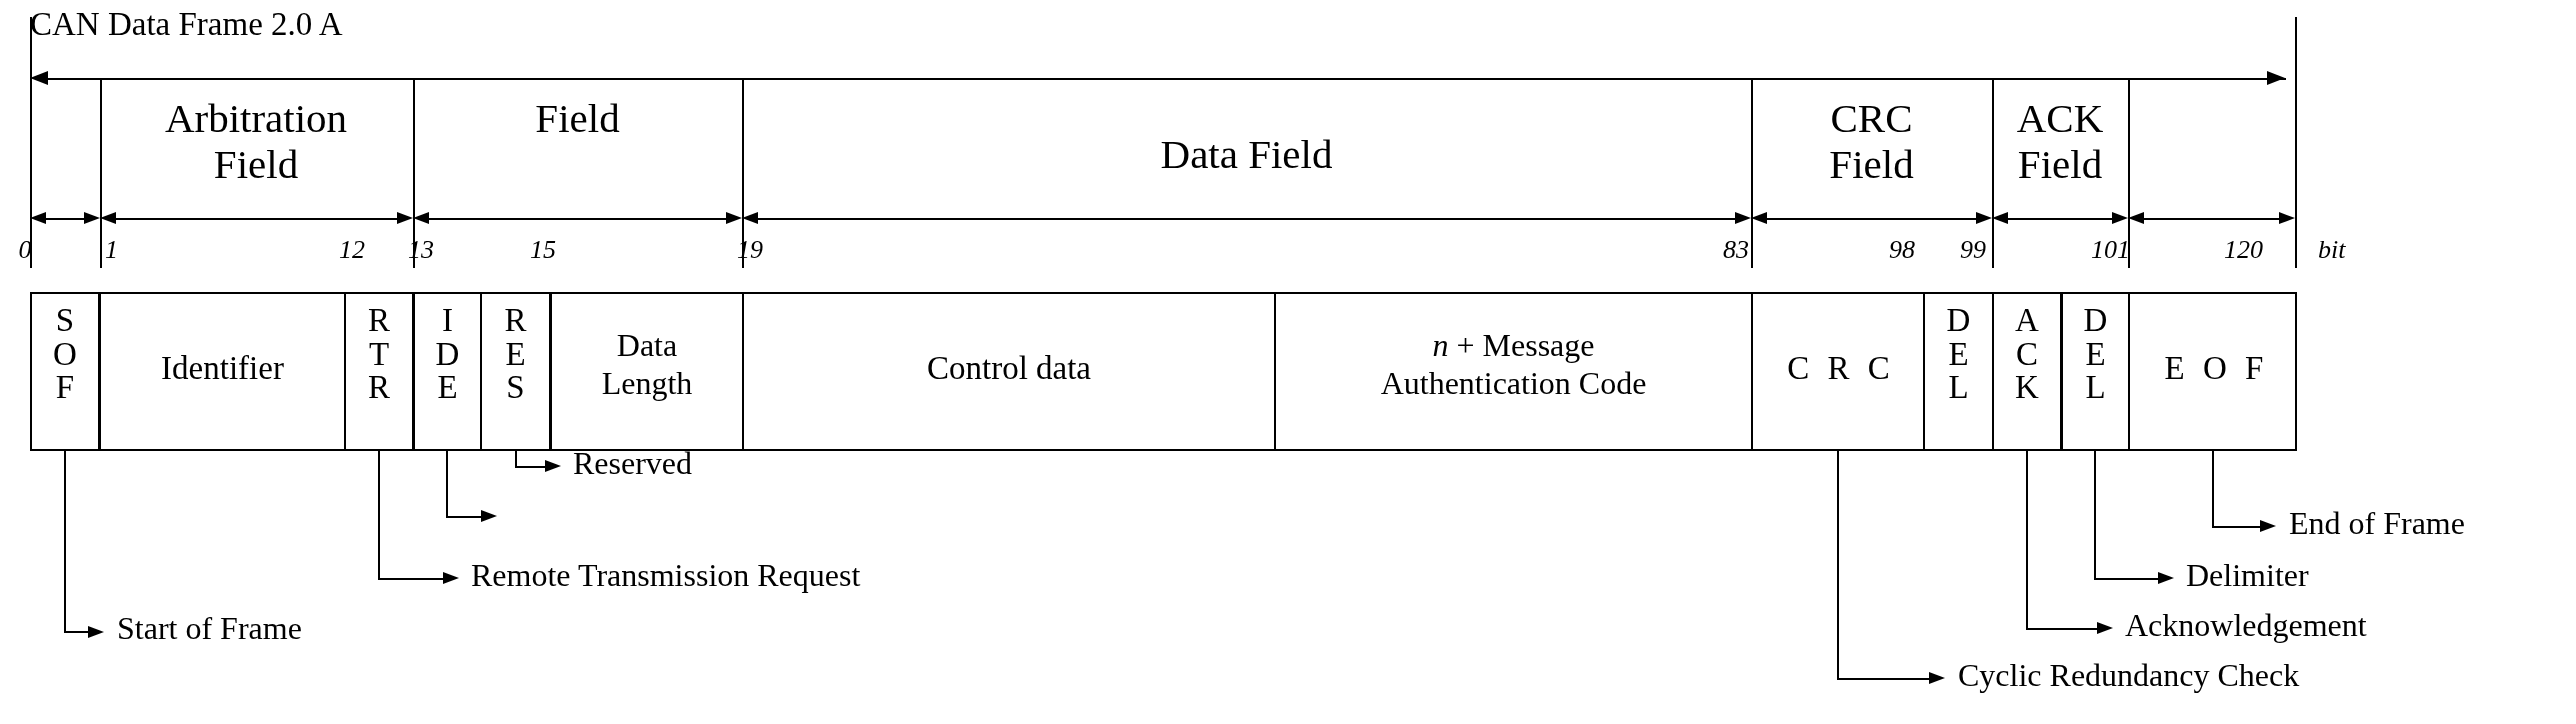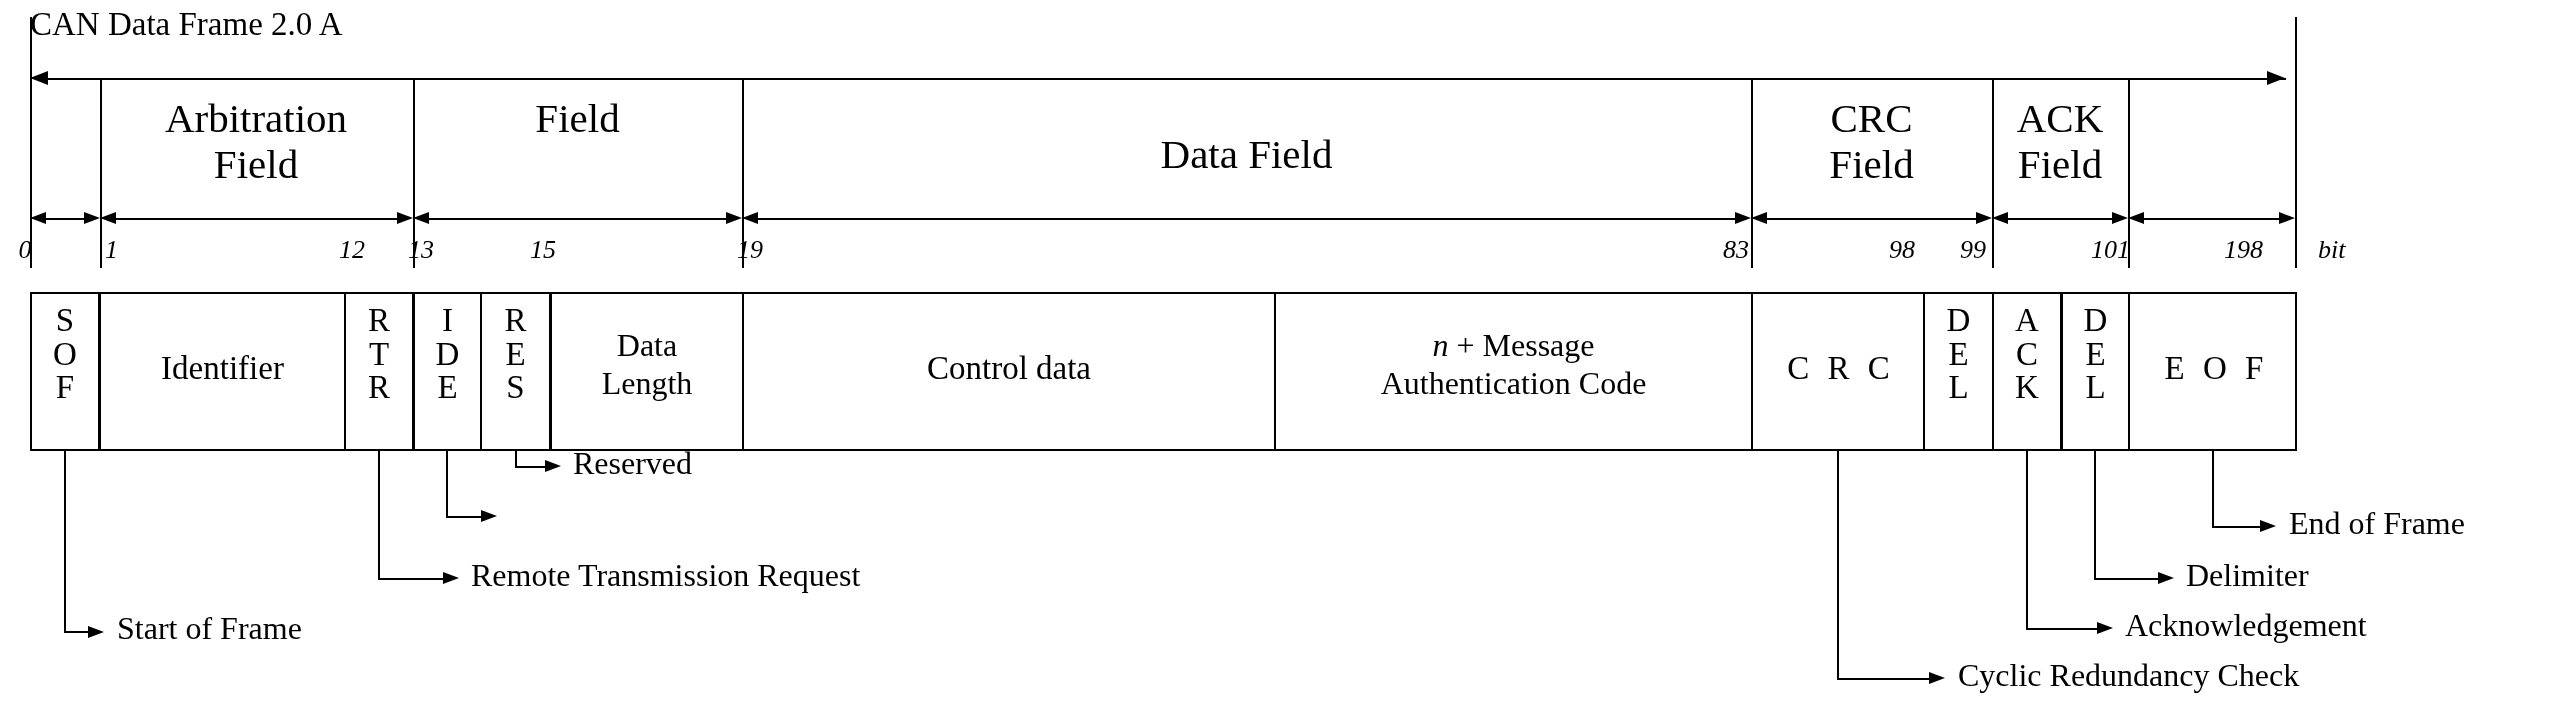--- a/index.html
+++ b/index.html
@@ -108,21 +108,21 @@
   <div class="txt bitnum" style="left:18.4px;top:236px;">0</div>
   <div class="txt bitnum" style="left:105px;top:236px;">1</div>
   <div class="txt bitnum" style="left:339px;top:236px;">12</div>
   <div class="txt bitnum" style="left:408px;top:236px;">13</div>
   <div class="txt bitnum" style="left:530px;top:236px;">15</div>
   <div class="txt bitnum" style="left:737px;top:236px;">19</div>
   <div class="txt bitnum" style="left:1723px;top:236px;">83</div>
   <div class="txt bitnum" style="left:1889px;top:236px;">98</div>
   <div class="txt bitnum" style="left:1960px;top:236px;">99</div>
   <div class="txt bitnum" style="left:2091px;top:236px;">101</div>
-  <div class="txt bitnum" style="left:2224px;top:236px;">198</div>
+  <div class="txt bitnum" style="left:2224px;top:236px;">120</div>
   <div class="txt bitnum" style="left:2318px;top:236px;font-style:italic;">bit</div>
 
   <div class="box" style="left:30px;top:292px;width:70px;height:159px;"></div>
   <div class="box" style="left:99px;top:292px;width:247px;height:159px;"></div>
   <div class="box" style="left:344px;top:292px;width:70px;height:159px;"></div>
   <div class="box" style="left:413px;top:292px;width:69px;height:159px;"></div>
   <div class="box" style="left:480px;top:292px;width:71px;height:159px;"></div>
   <div class="box" style="left:550px;top:292px;width:194px;height:159px;"></div>
   <div class="box" style="left:742px;top:292px;width:534px;height:159px;"></div>
   <div class="box" style="left:1274px;top:292px;width:479px;height:159px;"></div>

